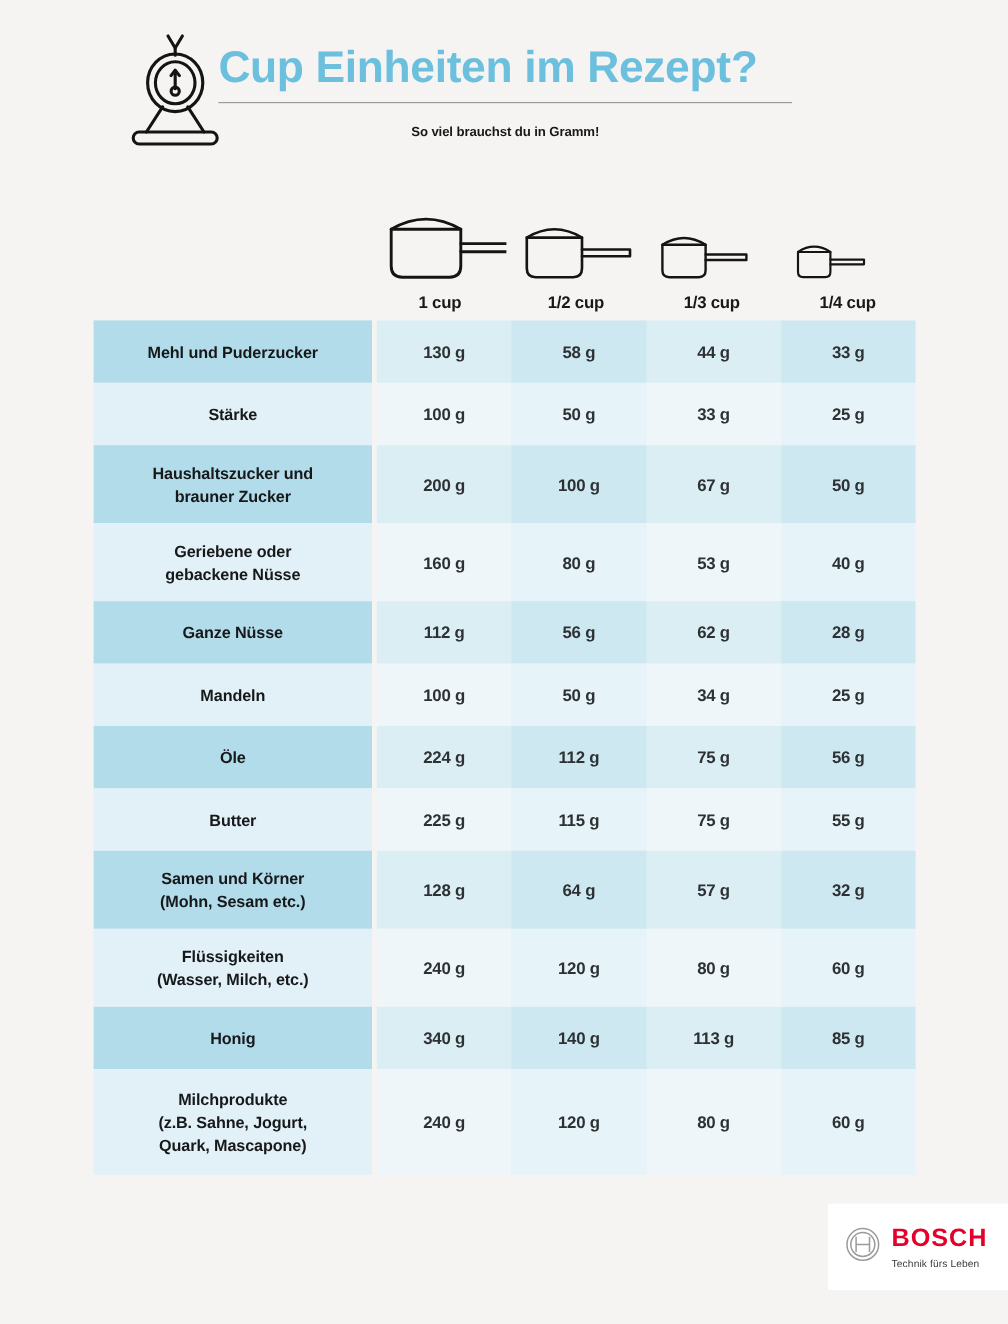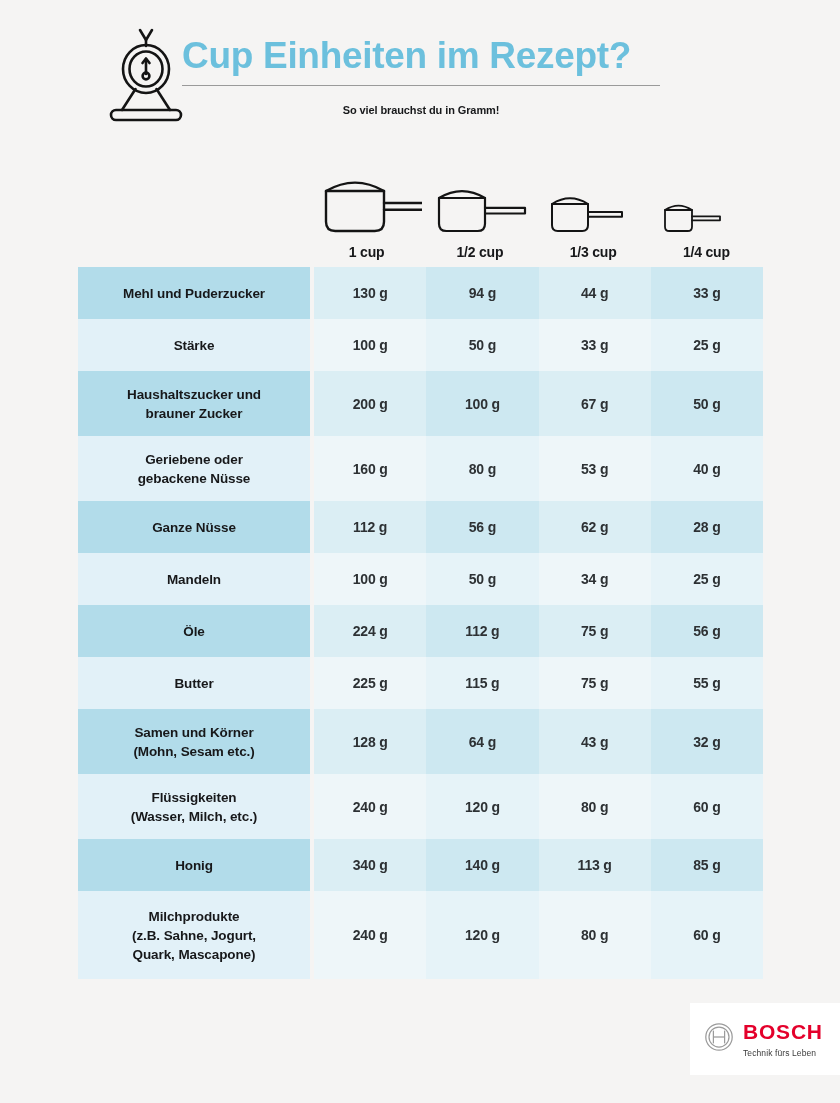--- a/index.html
+++ b/index.html
@@ -306,21 +306,21 @@
         </div>
         <div class="cup-label">1/4 cup</div>
       </div>
     </div>
 
   <div class="table" id="table-body">
       <div class="row dark" style="height: 52px;">
         <div class="cell-name">Mehl und Puderzucker</div>
         <div class="gap"></div>
         <div class="cell-val c0">130 g</div>
-        <div class="cell-val c1">94 g</div>
+        <div class="cell-val c1">58 g</div>
         <div class="cell-val c2">44 g</div>
         <div class="cell-val c3">33 g</div>
       </div>
       <div class="row light" style="height: 52px;">
         <div class="cell-name">Stärke</div>
         <div class="gap"></div>
         <div class="cell-val c0">100 g</div>
         <div class="cell-val c1">50 g</div>
         <div class="cell-val c2">33 g</div>
         <div class="cell-val c3">25 g</div>
@@ -371,21 +371,21 @@
         <div class="cell-val c0">225 g</div>
         <div class="cell-val c1">115 g</div>
         <div class="cell-val c2">75 g</div>
         <div class="cell-val c3">55 g</div>
       </div>
       <div class="row dark" style="height: 65px;">
         <div class="cell-name">Samen und Körner<br>(Mohn, Sesam etc.)</div>
         <div class="gap"></div>
         <div class="cell-val c0">128 g</div>
         <div class="cell-val c1">64 g</div>
-        <div class="cell-val c2">43 g</div>
+        <div class="cell-val c2">57 g</div>
         <div class="cell-val c3">32 g</div>
       </div>
       <div class="row light" style="height: 65px;">
         <div class="cell-name">Flüssigkeiten<br>(Wasser, Milch, etc.)</div>
         <div class="gap"></div>
         <div class="cell-val c0">240 g</div>
         <div class="cell-val c1">120 g</div>
         <div class="cell-val c2">80 g</div>
         <div class="cell-val c3">60 g</div>
       </div>

